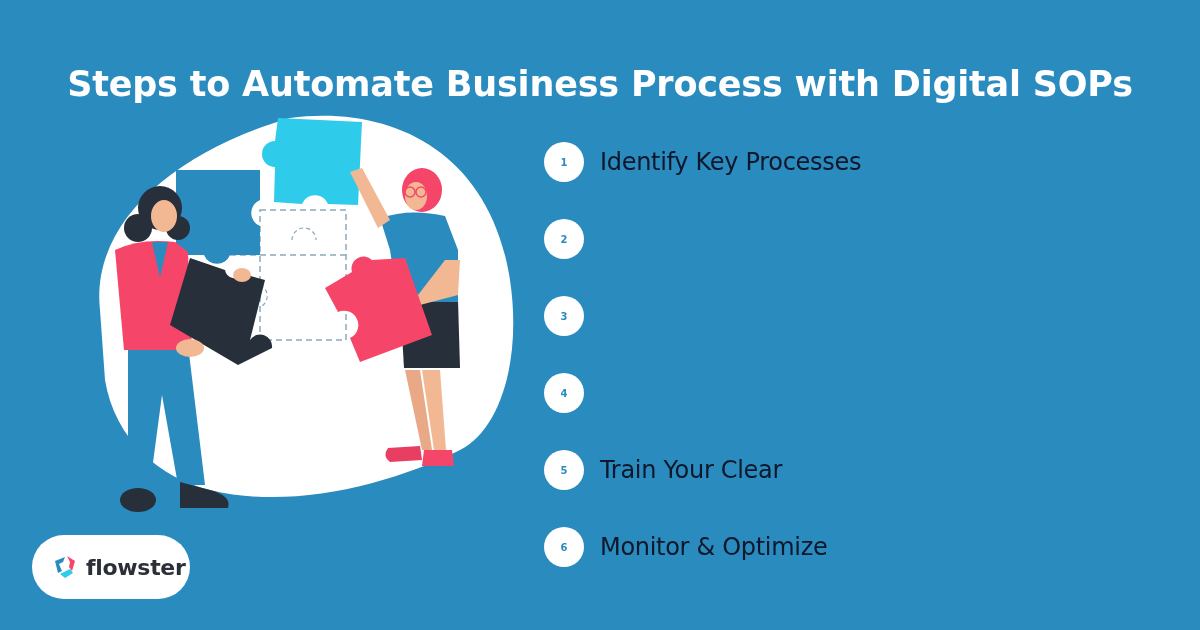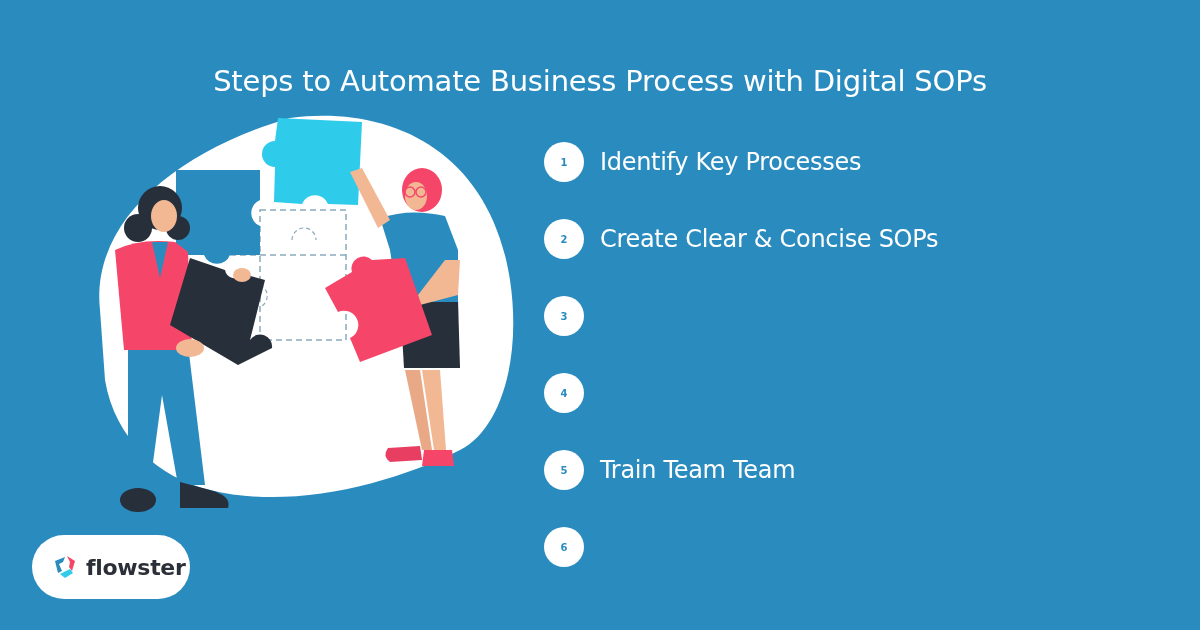--- a/index.html
+++ b/index.html
@@ -9,22 +9,22 @@
       font-family: "DejaVu Sans", "Liberation Sans", sans-serif;
       position: relative;
       color: #ffffff;
     }
     .title {
       position: absolute;
       top: 64px;
       left: 0;
       width: 1200px;
       text-align: center;
-      font-size: 29px;
-      font-weight: 400;
+      font-size: 35px;
+      font-weight: 700;
       letter-spacing: -0.2px;
       color: #ffffff;
     }
     .illustration {
       position: absolute;
       left: 60px;
       top: 110px;
       width: 470px;
       height: 420px;
     }
@@ -51,21 +51,21 @@
       font-weight: 700;
       display: flex;
       align-items: center;
       justify-content: center;
       flex-shrink: 0;
     }
     .step-label {
       margin-left: 16px;
       font-size: 24px;
       font-weight: 400;
-      color: #ffffff;
+      color: #0f172a;
       white-space: nowrap;
       letter-spacing: -0.3px;
     }
     .logo-pill {
       position: absolute;
       left: 32px;
       top: 535px;
       width: 158px;
       height: 64px;
       background: #ffffff;
@@ -145,34 +145,34 @@
   </svg>
 </div>
 
 <div class="steps">
   <div class="step" style="top:0px">
     <div class="step-num">1</div>
     <div class="step-label">Identify Key Processes</div>
   </div>
   <div class="step" style="top:77px">
     <div class="step-num">2</div>
-    <div class="step-label">Create Clear &amp; Concise SOPs</div>
   </div>
   <div class="step" style="top:154px">
     <div class="step-num">3</div>
   </div>
   <div class="step" style="top:231px">
     <div class="step-num">4</div>
   </div>
   <div class="step" style="top:308px">
     <div class="step-num">5</div>
-    <div class="step-label">Train Team Team</div>
+    <div class="step-label">Train Your Clear</div>
   </div>
   <div class="step" style="top:385px">
     <div class="step-num">6</div>
+    <div class="step-label">Monitor &amp; Optimize</div>
   </div>
 </div>
 
 <div class="logo-pill">
   <svg width="26" height="24" viewBox="0 0 26 24" xmlns="http://www.w3.org/2000/svg">
     <path d="M3 6 L13 2 L11 7 L7 9 L10 16 L6 18 Z" fill="#2A8BBF"></path>
     <path d="M15 1 L23 6 L20 16 L17 12 L18 7 Z" fill="#F5466A"></path>
     <path d="M8 19 L12 17 L18 14 L21 18 L13 23 Z" fill="#2FCBEB"></path>
   </svg>
   <span class="logo-text">flowster</span>

